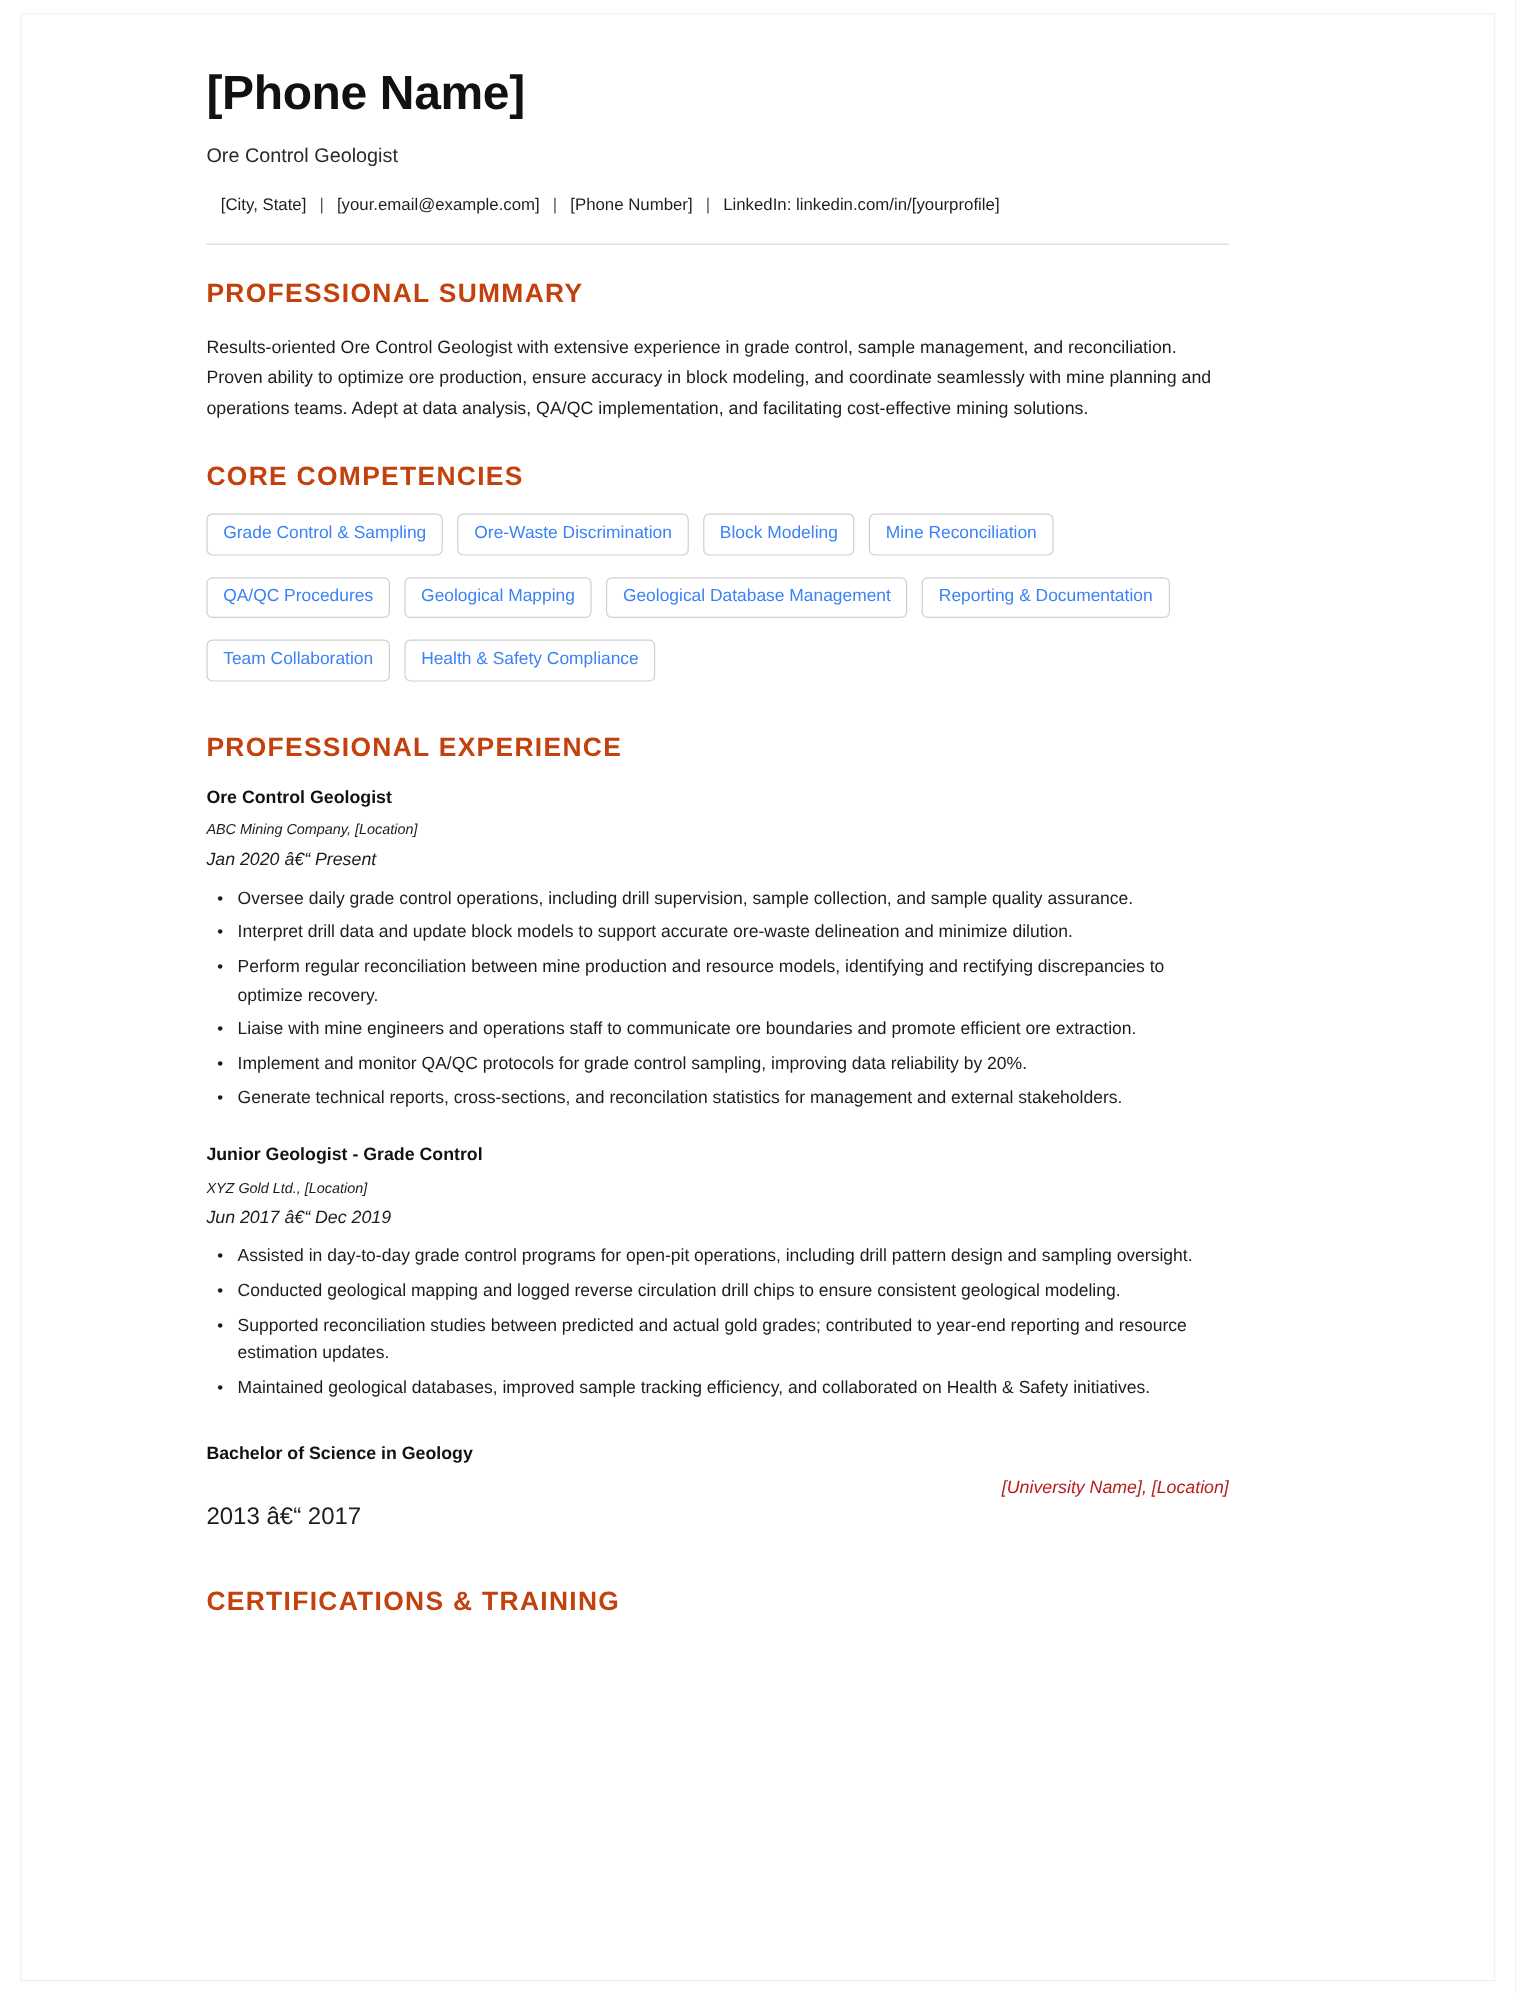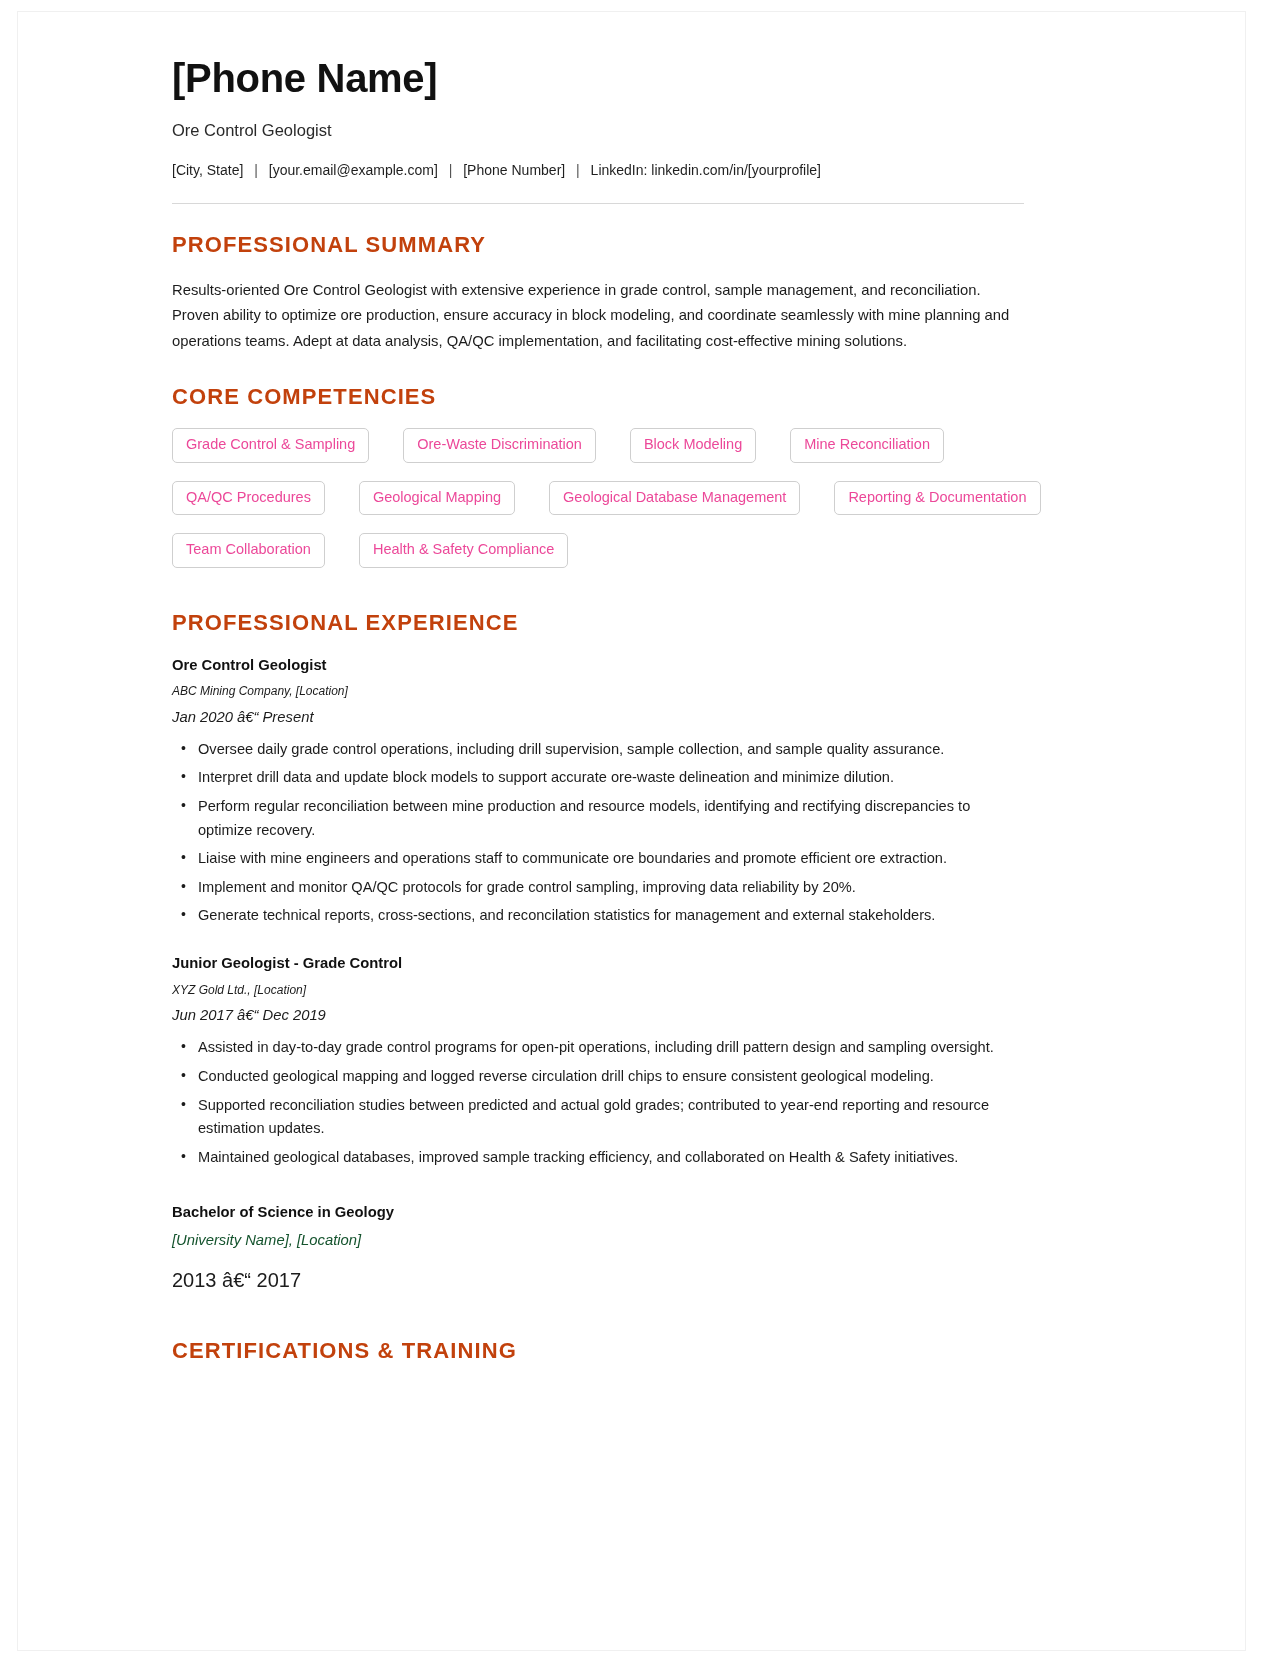--- a/index.html
+++ b/index.html
@@ -49,21 +49,21 @@
   .job-title {
     font-size: 16.5px;
     color: #2a2a2a;
     line-height: 1.3;
     margin: 0 0 20px 0;
   }
   .contact-line {
     font-size: 14px;
     color: #1f1f1f;
     line-height: 1.4;
-    margin: 0 0 22px 0;
+    margin: 0 0 22px 12px;
   }
   .contact-sep {
     display: inline-block;
     padding: 0 7px;
     color: #555;
   }
   .rule {
     border: 0;
     border-top: 1px solid #d8d8d8;
     margin: 0 0 28px 0;
@@ -102,23 +102,23 @@
     flex-wrap: nowrap;
     align-items: flex-start;
     margin-bottom: 18px;
   }
   .tag {
     display: inline-block;
     border: 1px solid #cfcfcf;
     border-radius: 5px;
     padding: 7px 13px 8px 13px;
     font-size: 14.5px;
-    color: #ec4899;
+    color: #3b82f6;
     background: #ffffff;
-    margin-right: 34px;
+    margin-right: 12px;
     white-space: nowrap;
     line-height: 1.2;
   }
 
   
   .job { margin-bottom: 26px; }
   .job-role {
     font-size: 14.8px;
     font-weight: bold;
     color: #111111;
@@ -165,23 +165,24 @@
   .edu-degree {
     font-size: 14.8px;
     font-weight: bold;
     color: #111111;
     margin: 0 0 8px 0;
     line-height: 1.35;
   }
   .edu-school {
     font-size: 14.8px;
     font-style: italic;
-    color: #14532d;
-    margin: 0 0 16px 0;
-    line-height: 1.35;
+    color: #b91c1c;
+    margin: 0 0 0 0;
+    line-height: 1.35;
+    text-align: right;
   }
   .edu-dates {
     font-size: 20px;
     color: #1c1c1c;
     margin: 0;
     line-height: 1.35;
   }
   .section-certifications .section-heading { margin-bottom: 0; }
 </style>
 </head>

